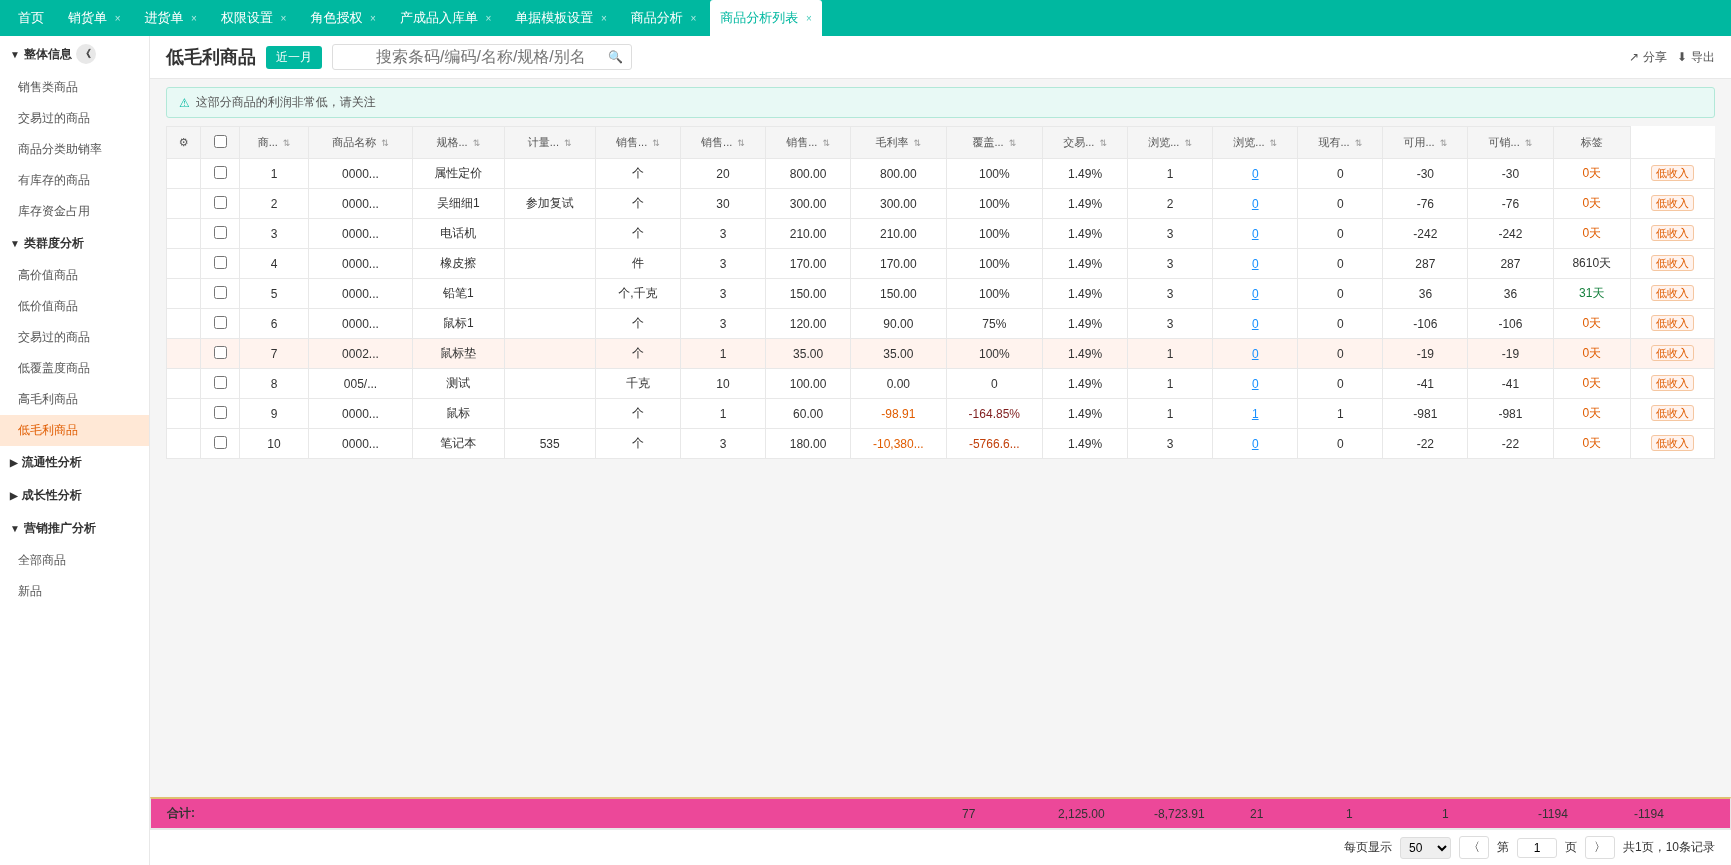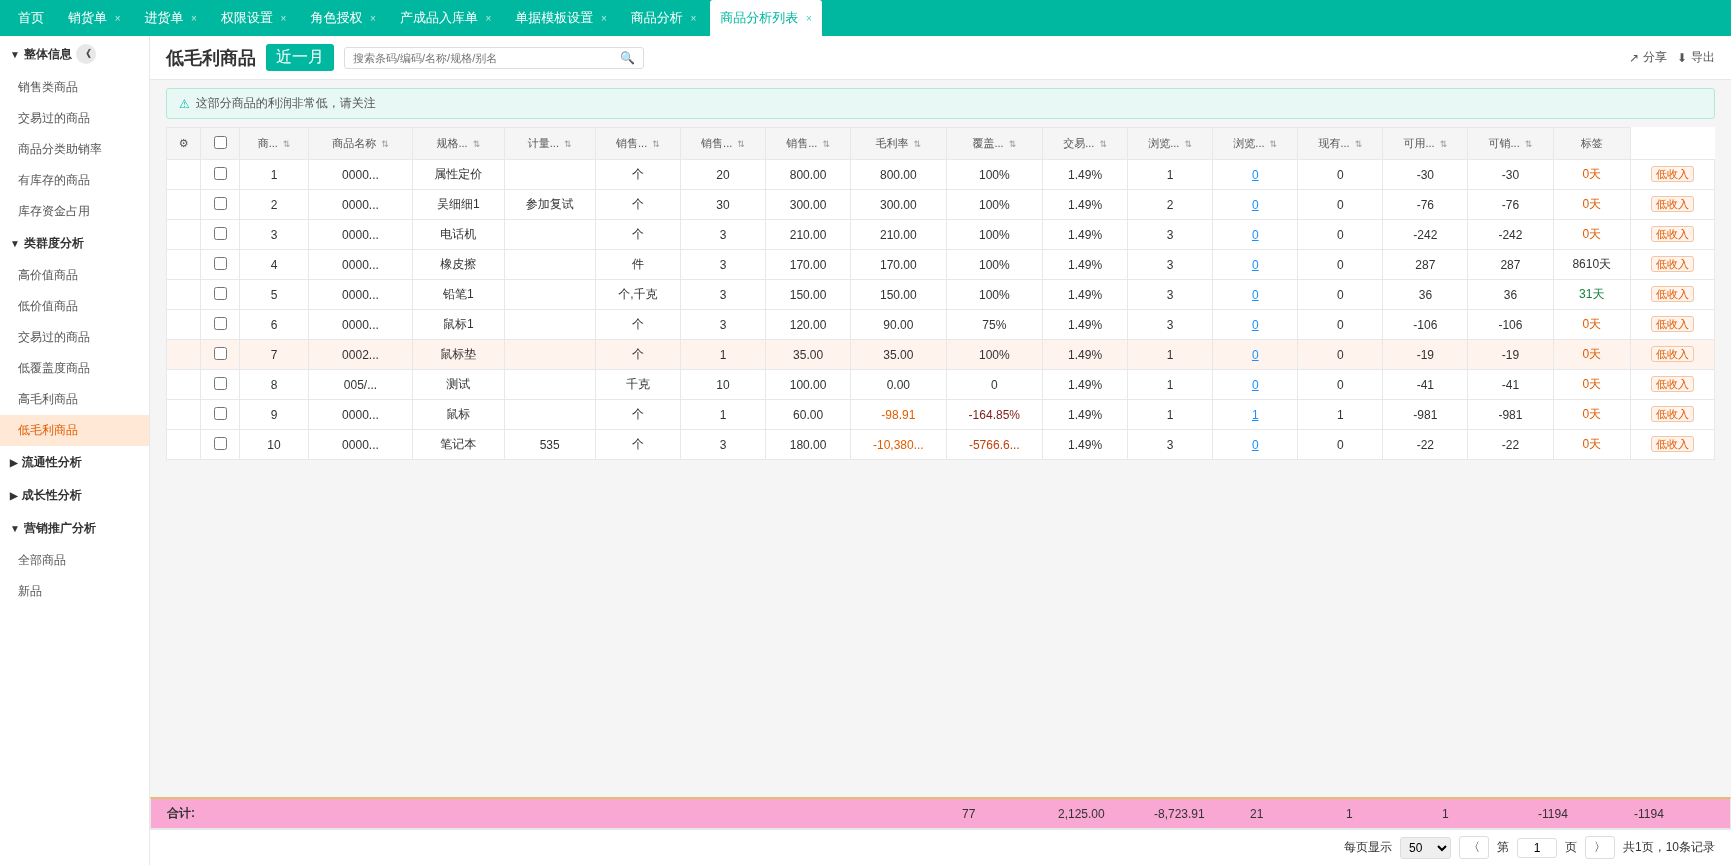--- a/index.html
+++ b/index.html
@@ -90,37 +90,38 @@
       font-weight: bold;
       color: #333;
     }
     .filter-btn {
       background: #00b8a0;
       color: #fff;
       border: none;
       border-radius: 3px;
       padding: 3px 10px;
       cursor: pointer;
-      font-size: 16px;
+      font-size: 12px;
     }
     .search-box {
       display: flex;
       align-items: center;
       border: 1px solid #ddd;
       border-radius: 3px;
       padding: 3px 8px;
       flex: 1;
       max-width: 300px;
     }
     .search-box input {
       border: none;
       outline: none;
-      font-size: 11px;
+      font-size: 16px;
       flex: 1;
       background: transparent;
+      margin-left: 35px;
     }
     .header-actions {
       margin-left: auto;
       display: flex;
       gap: 10px;
     }
     .action-btn {
       display: flex;
       align-items: center;
       gap: 4px;
@@ -185,21 +186,21 @@
       background: #fff3ee;
       border: 1px solid #f5c6a0;
       border-radius: 3px;
       padding: 1px 4px;
       font-size: 11px;
     }
     input[type="checkbox"] { cursor: pointer; }
 
     
     .table-footer {
-      background: #f9a8d4;
+      background: #ec4899;
       border: 1px solid #e8e8e8;
       border-top: 2px solid #e0c070;
       display: flex;
       align-items: center;
       padding: 6px 16px;
       gap: 16px;
       font-size: 12px;
     }
     .footer-label { font-weight: bold; color: #333; margin-right: 8px; }
     .footer-cell {

